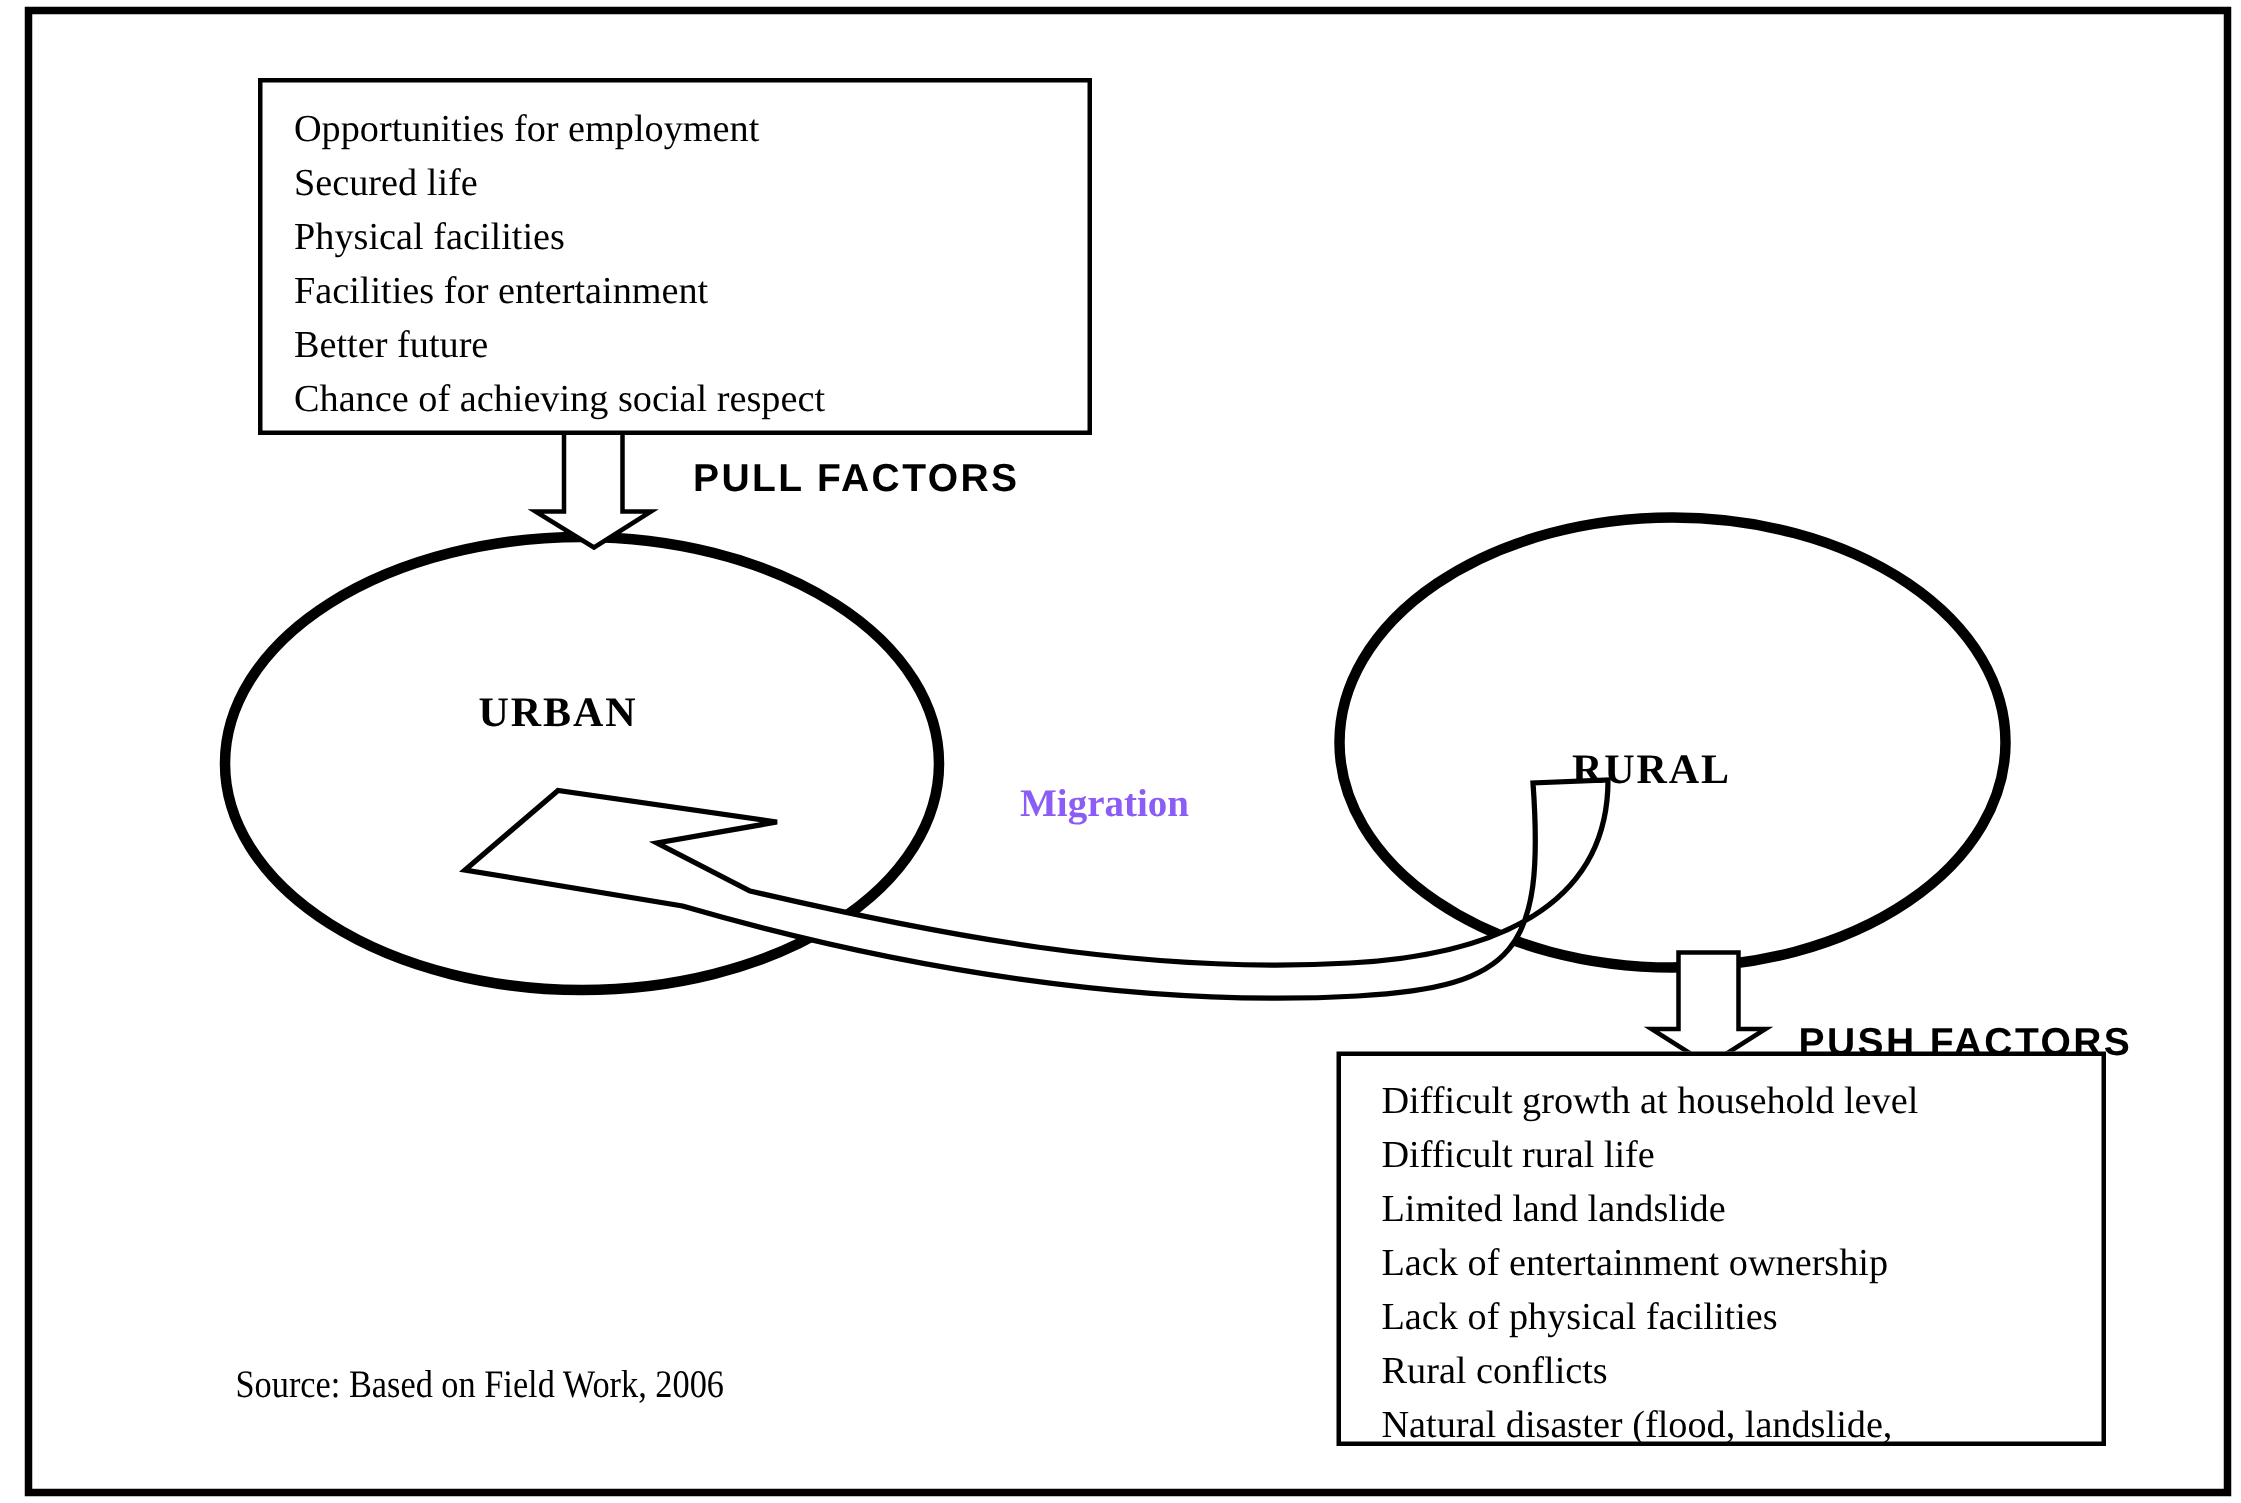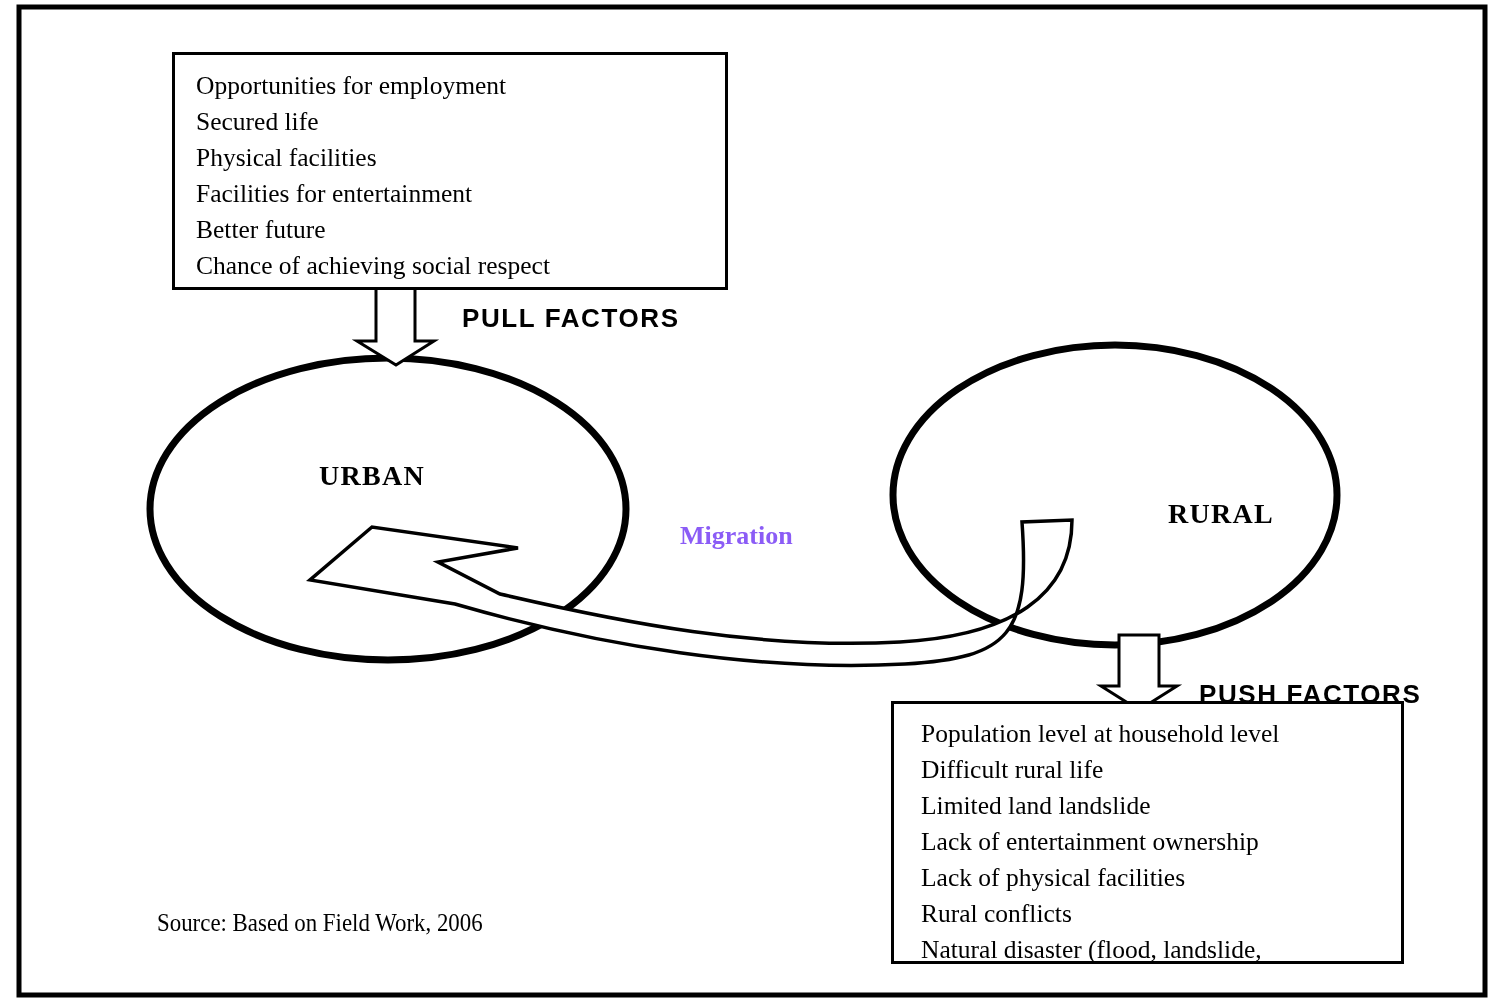--- a/index.html
+++ b/index.html
@@ -78,21 +78,21 @@
   .node-label {
     position: absolute;
     font-family: "Liberation Serif", "DejaVu Serif", serif;
     font-weight: bold;
     font-size: 28px;
     letter-spacing: 1.3px;
     color: #000000;
     white-space: pre;
   }
   #urban-label { left: 319px; top: 460px; }
-  #rural-label { left: 1168px; top: 498px; }
+  #rural-label { left: 1048px; top: 498px; }
   
   #migration-label {
     position: absolute;
     left: 680px;
     top: 521px;
     font-family: "Liberation Serif", "DejaVu Serif", serif;
     font-weight: bold;
     font-size: 26px;
     color: #8b5cf6;
     white-space: pre;
@@ -146,21 +146,21 @@
       <li class="factor-item">Secured life</li>
       <li class="factor-item">Physical facilities</li>
       <li class="factor-item">Facilities for entertainment</li>
       <li class="factor-item">Better future</li>
       <li class="factor-item">Chance of achieving social respect</li>
     </ul>
   </div>
 
   <div id="push-factors-box" class="factor-box">
     <ul class="factor-list">
-      <li class="factor-item">Population level at household level</li>
+      <li class="factor-item">Difficult growth at household level</li>
       <li class="factor-item">Difficult rural life</li>
       <li class="factor-item">Limited land landslide</li>
       <li class="factor-item">Lack of entertainment ownership</li>
       <li class="factor-item">Lack of physical facilities</li>
       <li class="factor-item">Rural conflicts</li>
       <li class="factor-item">Natural disaster (flood, landslide,</li>
     </ul>
   </div>
 
   <div id="pull-factors-label" class="callout-label">PULL FACTORS</div>

